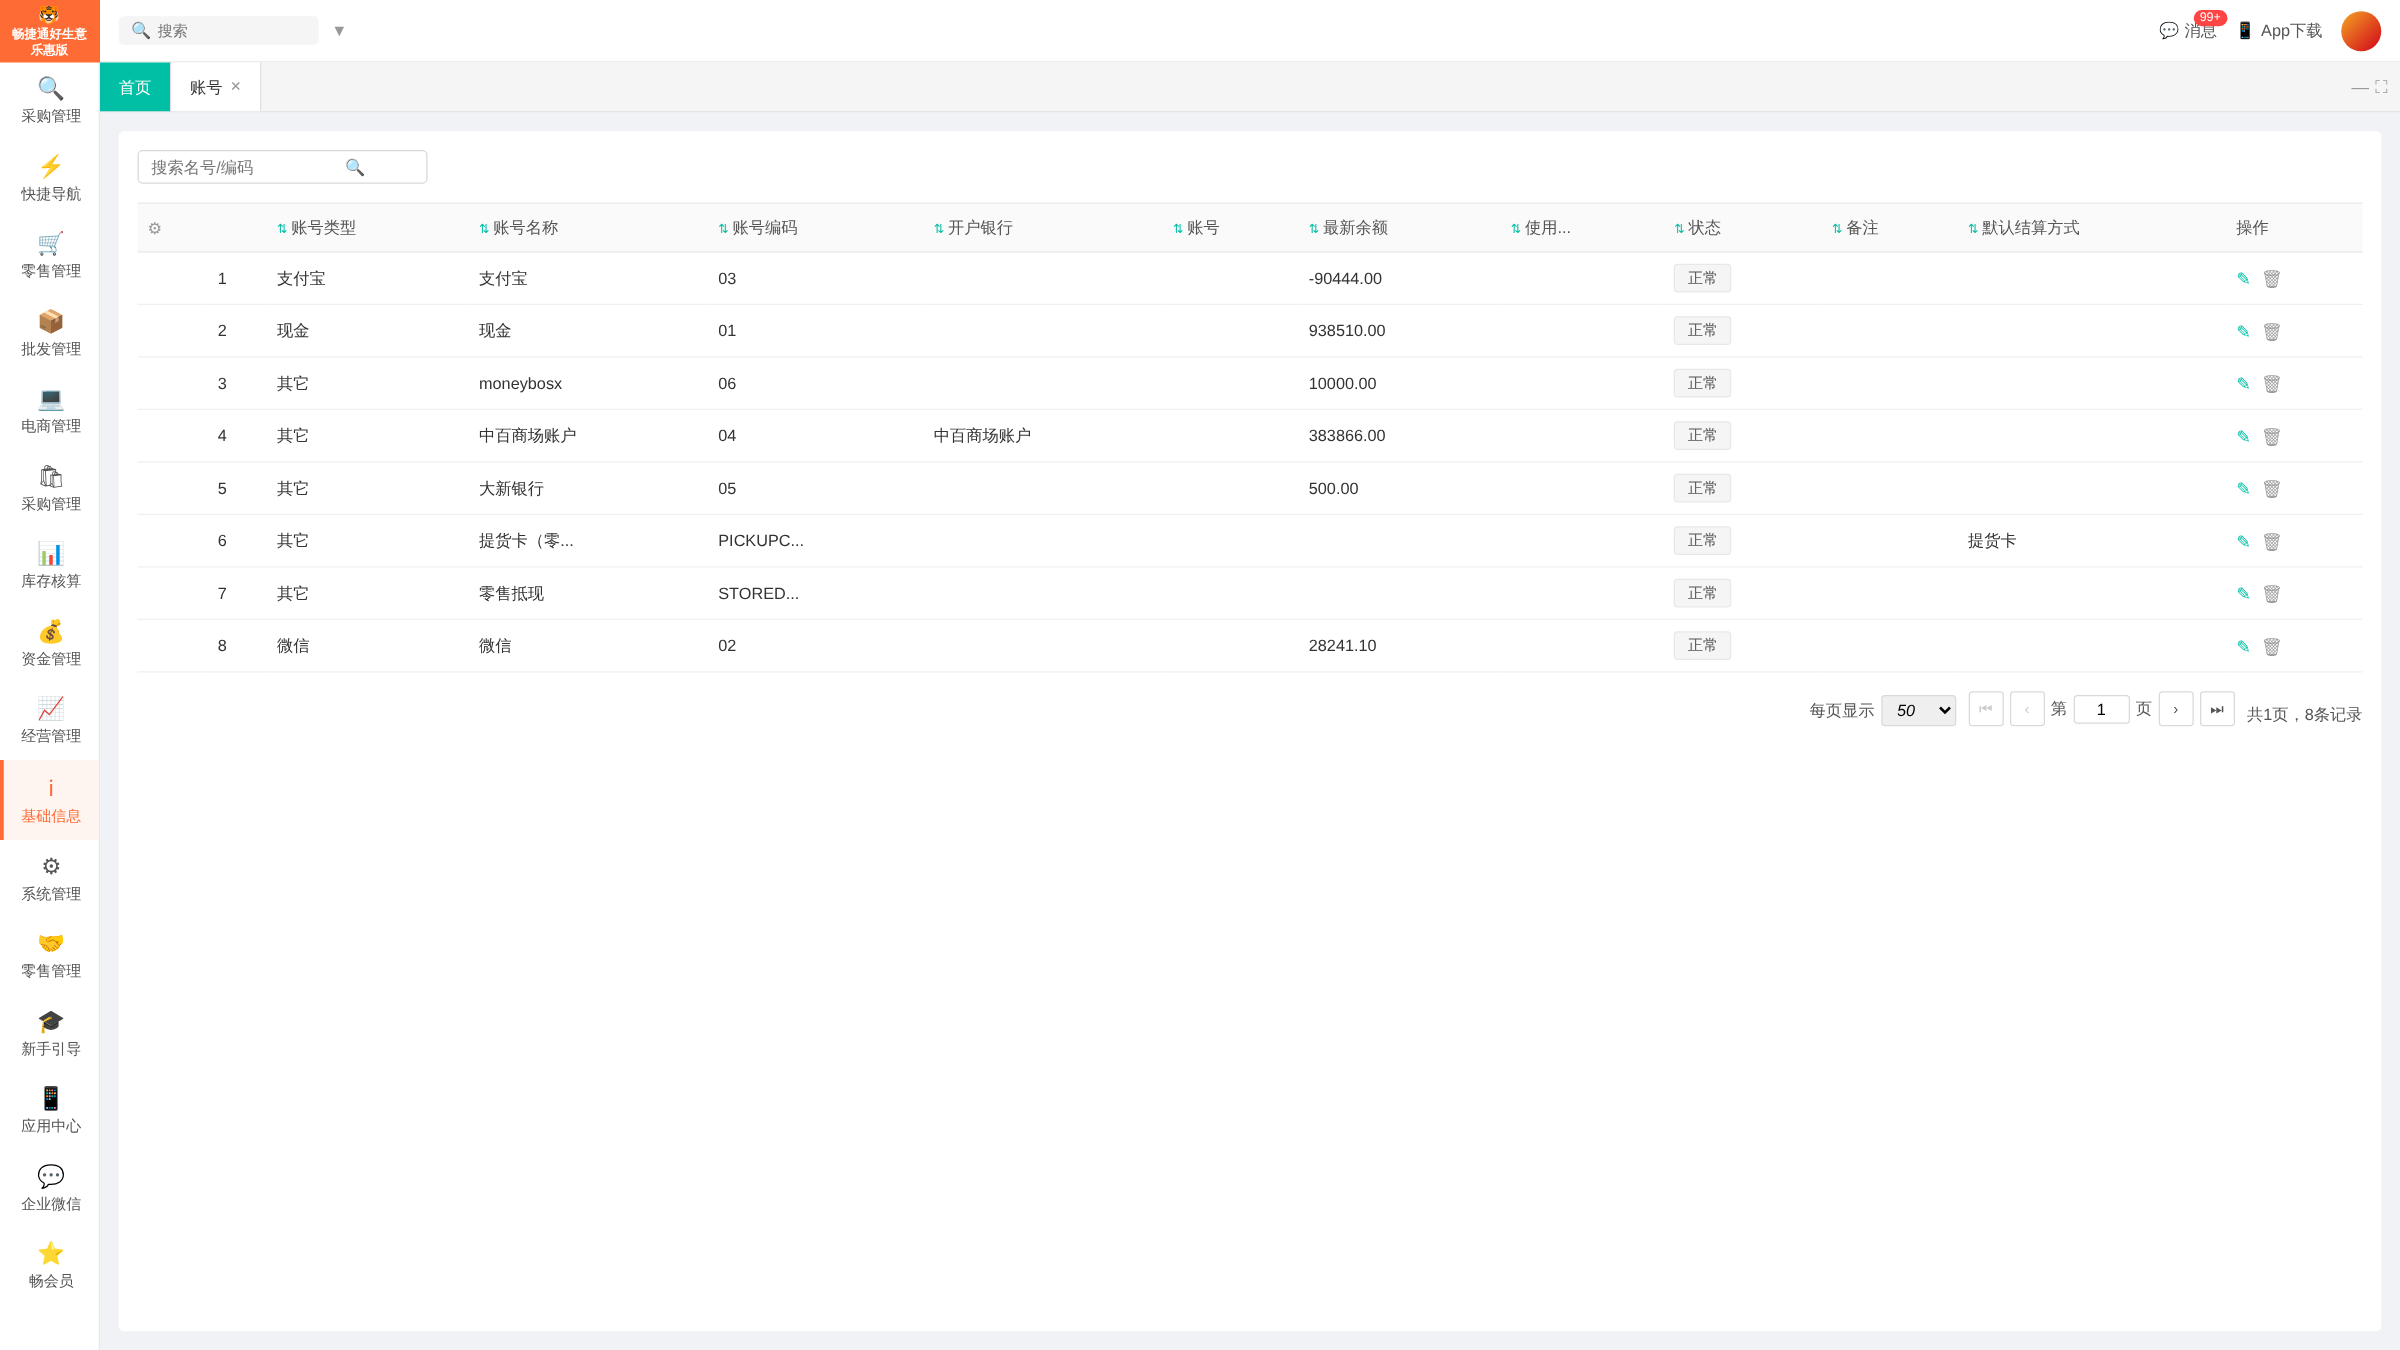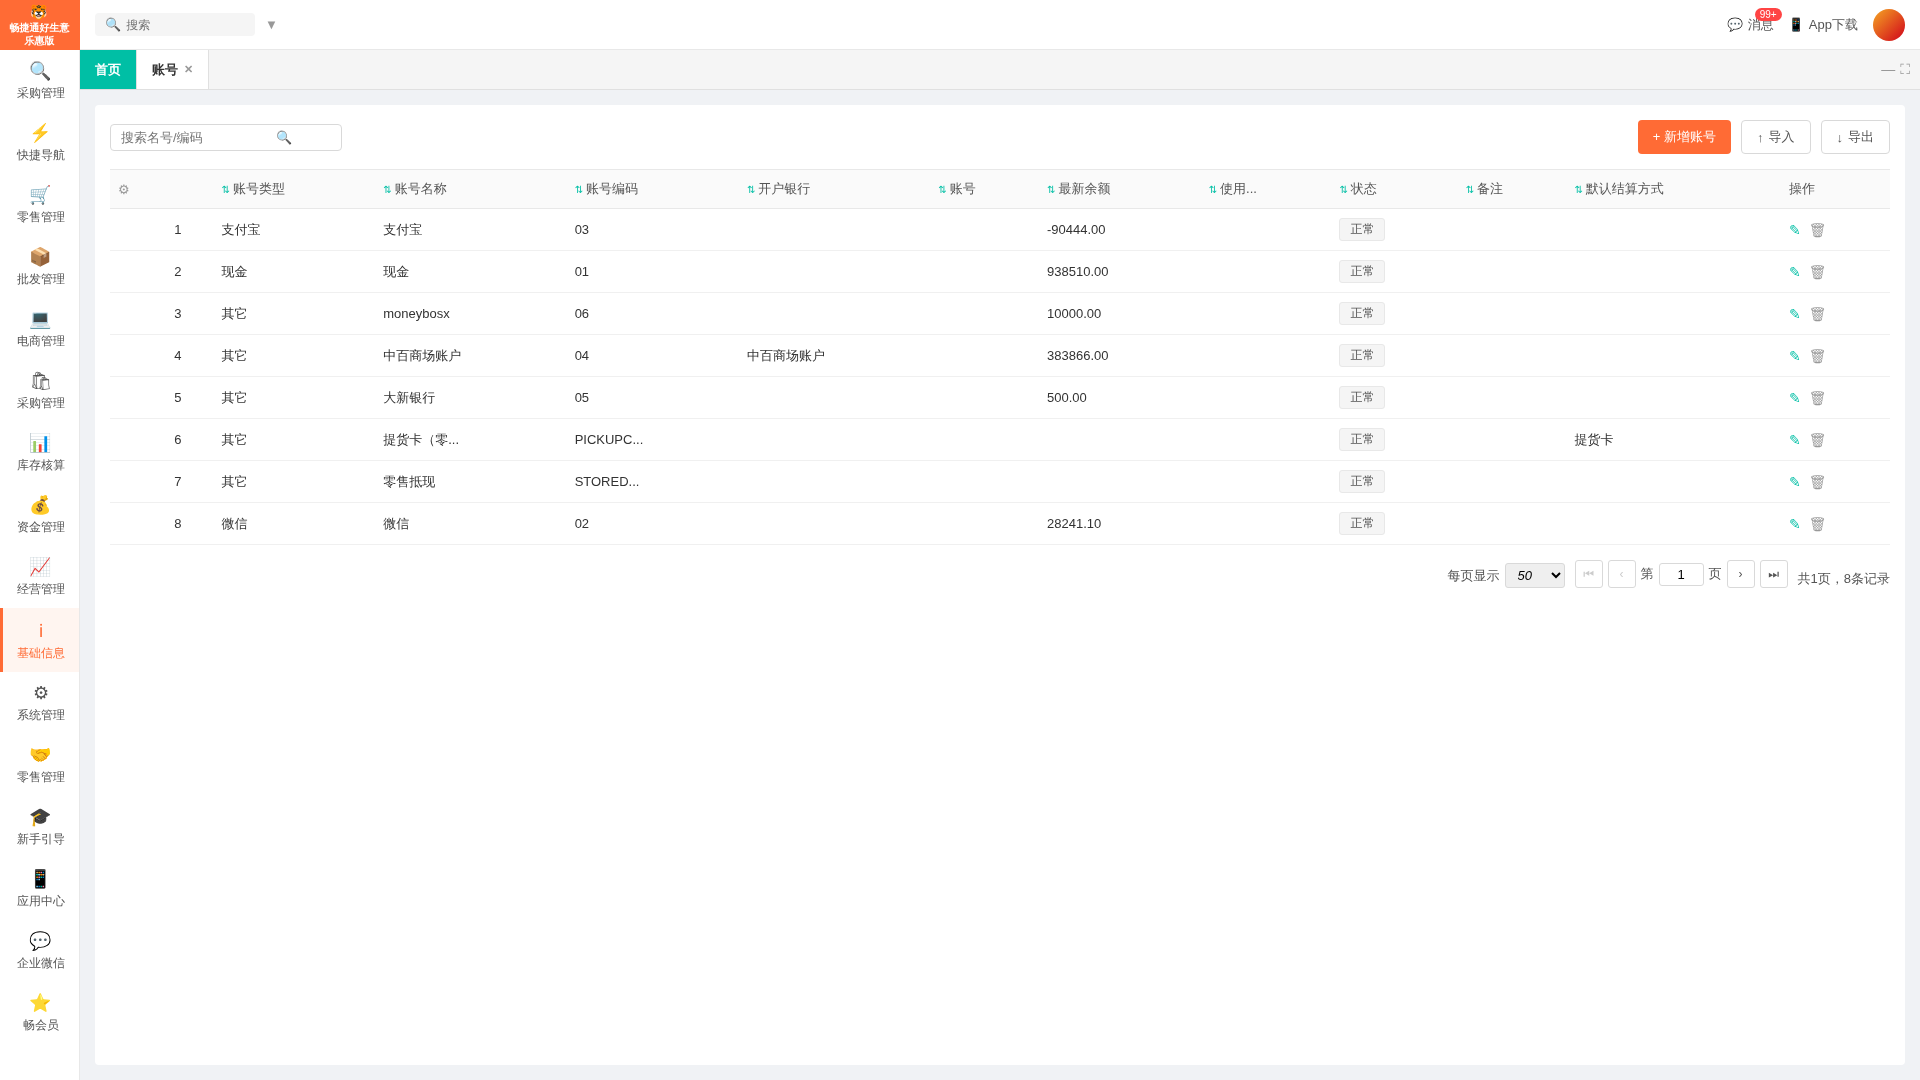--- a/index.html
+++ b/index.html
@@ -101,21 +101,20 @@
     }
     .tab {
       height: 100%;
       padding: 0 15px;
       display: flex;
       align-items: center;
       cursor: pointer;
       font-size: 13px;
       gap: 6px;
       border-right: 1px solid #e0e0e0;
-      font-weight: bold;
     }
     .tab.home { background: #00bfa5; color: white; }
     .tab.active { background: white; color: #333; }
     .tab .close-btn { color: #999; font-size: 11px; cursor: pointer; }
     .tab-expand { margin-left: auto; padding-right: 10px; display: flex; gap: 5px; }
     .tab-expand-btn { cursor: pointer; color: #999; font-size: 14px; }
 
     
     .content-area {
       flex: 1;
@@ -371,33 +370,20 @@
 
   <div class="content-area">
     <div class="page-container">
 
       <div class="toolbar">
         <div class="toolbar-left">
           <div class="search-input-box">
             <input type="text" placeholder="搜索名号/编码" style="">
             <span style="color:#00bfa5;cursor:pointer;">🔍</span>
           </div>
-        </div>
-        <div class="toolbar-right">
-          <button class="btn-primary">
-            <span>+ 新增账号</span>
-          </button>
-          <button class="btn-default">
-            <span>↑</span>
-            <span>导入</span>
-          </button>
-          <button class="btn-default">
-            <span>↓</span>
-            <span>导出</span>
-          </button>
         </div>
       </div>
 
       <table class="data-table">
         <thead>
           <tr>
             <th><span class="gear-icon">⚙</span></th>
             <th></th>
             <th><span class="sort-icon">⇅</span>账号类型</th>
             <th><span class="sort-icon">⇅</span>账号名称</th>

